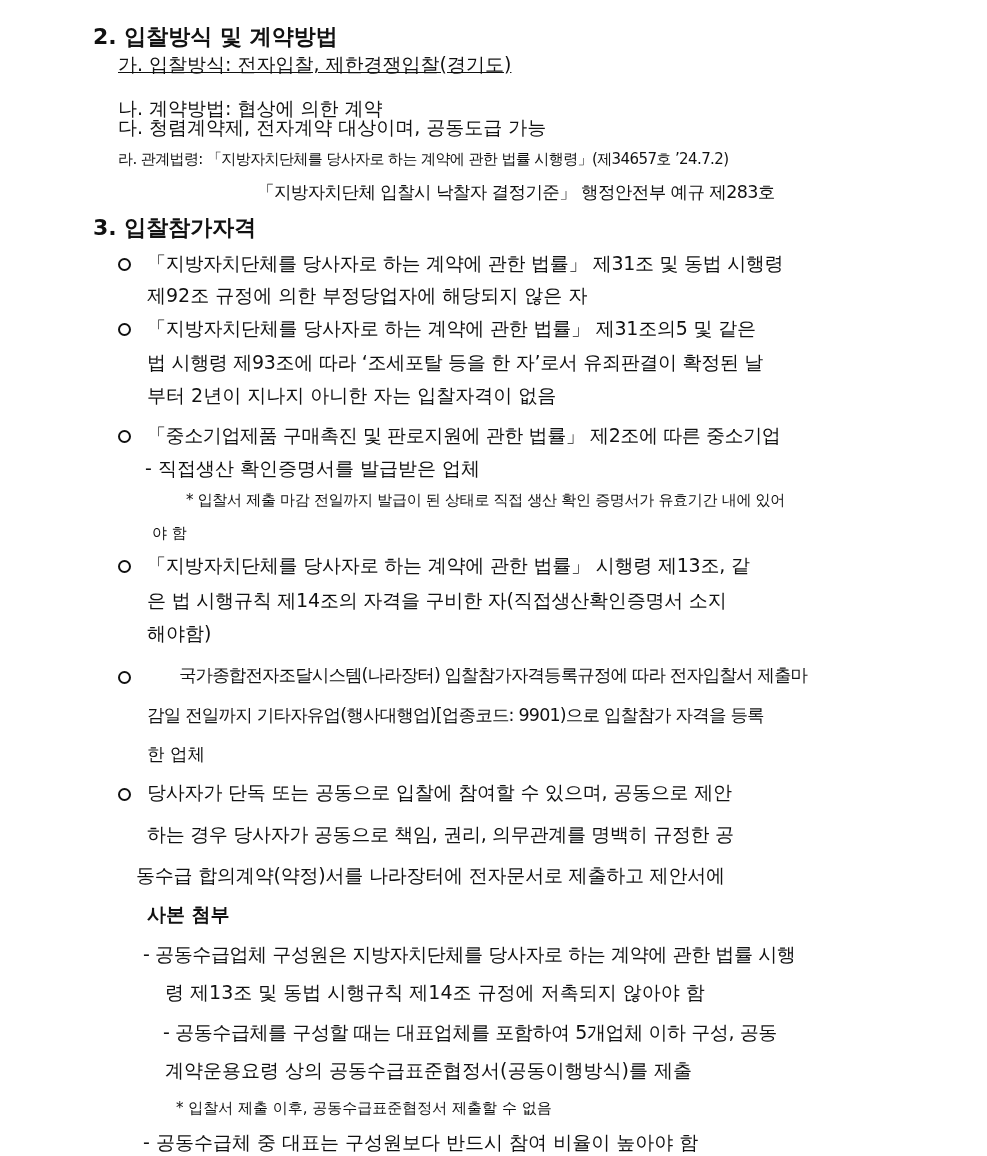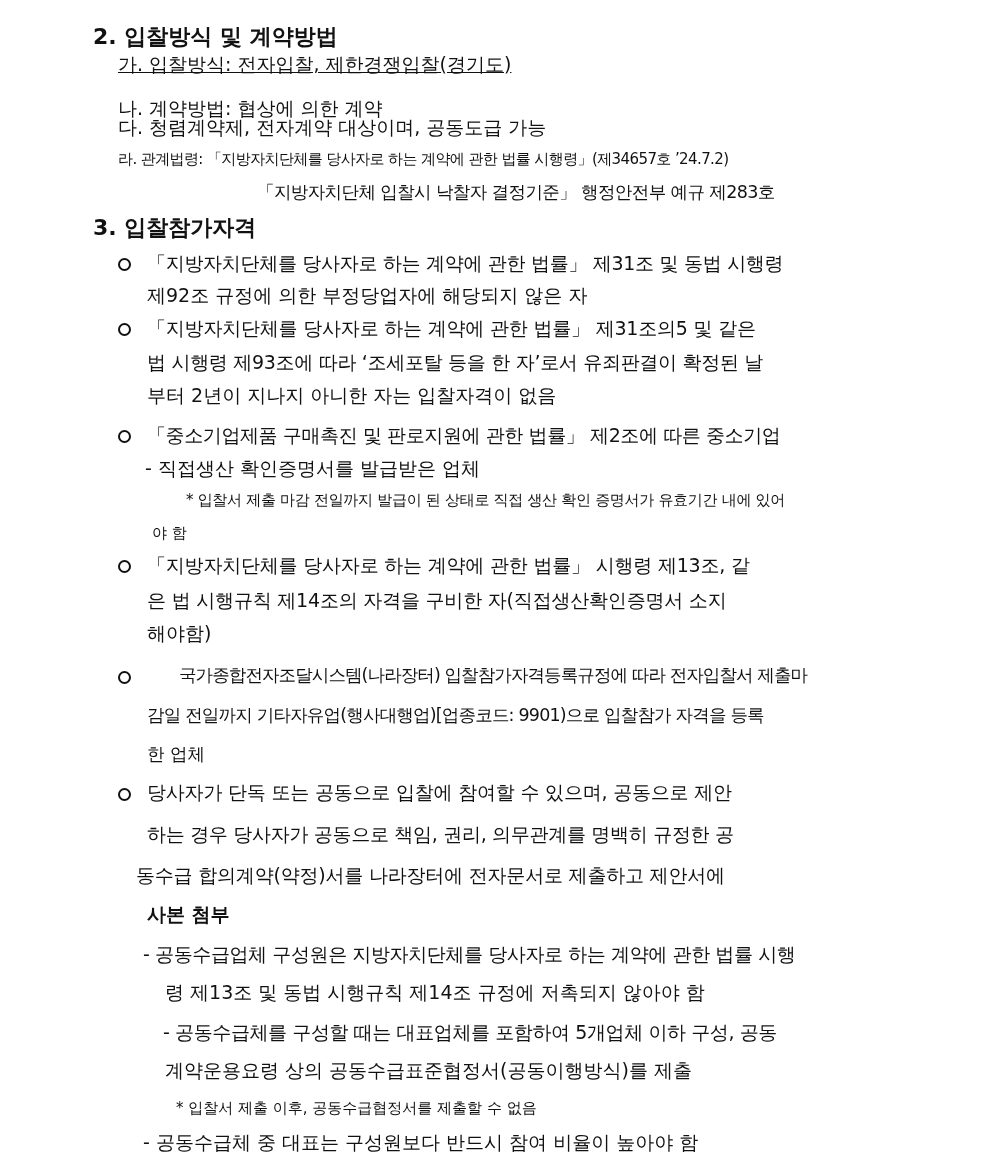--- a/index.html
+++ b/index.html
@@ -52,14 +52,14 @@
 <div class="bullet" style="left:118px;top:783px;"><span></span></div>
 <div class="line" style="left:147px;top:780px;letter-spacing:-0.2px;">당사자가 단독 또는 공동으로 입찰에 참여할 수 있으며, 공동으로 제안</div>
 <div class="line" style="left:147px;top:822px;letter-spacing:-0.3px;">하는 경우 당사자가 공동으로 책임, 권리, 의무관계를 명백히 규정한 공</div>
 <div class="line" style="left:136px;top:863px;letter-spacing:-0.2px;">동수급 합의계약(약정)서를 나라장터에 전자문서로 제출하고 제안서에</div>
 <div class="line" style="left:147px;top:902px;font-weight:bold;">사본 첨부</div>
 
 <div class="line" style="left:143px;top:942px;letter-spacing:-0.4px;">- 공동수급업체 구성원은 지방자치단체를 당사자로 하는 계약에 관한 법률 시행</div>
 <div class="line" style="left:165px;top:980px;">령 제13조 및 동법 시행규칙 제14조 규정에 저촉되지 않아야 함</div>
 <div class="line" style="left:143px;top:1020px;letter-spacing:-0.4px;margin-left:20px;">- 공동수급체를 구성할 때는 대표업체를 포함하여 5개업체 이하 구성, 공동</div>
 <div class="line" style="left:165px;top:1058px;">계약운용요령 상의 공동수급표준협정서(공동이행방식)를 제출</div>
-<div class="line sm" style="left:176px;top:1098px;">* 입찰서 제출 이후, 공동수급협정서를 제출할 수 없음</div>
+<div class="line sm" style="left:176px;top:1098px;">* 입찰서 제출 이후, 공동수급표준협정서 제출할 수 없음</div>
 <div class="line" style="left:143px;top:1130px;">- 공동수급체 중 대표는 구성원보다 반드시 참여 비율이 높아야 함</div>
 
 </body></html>

